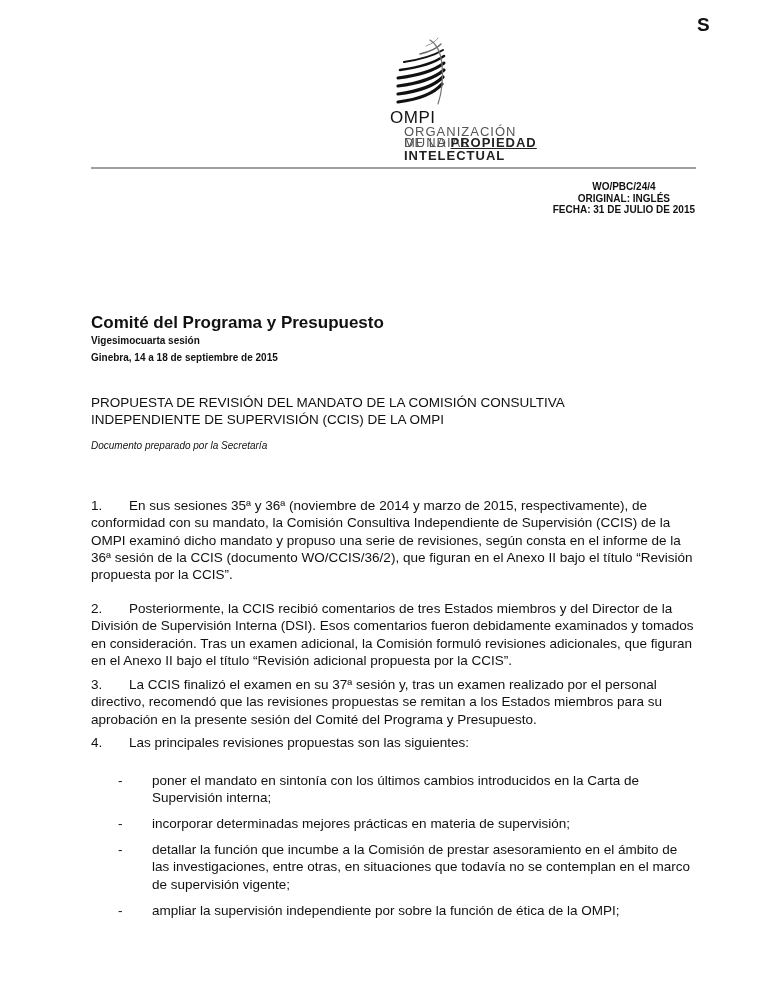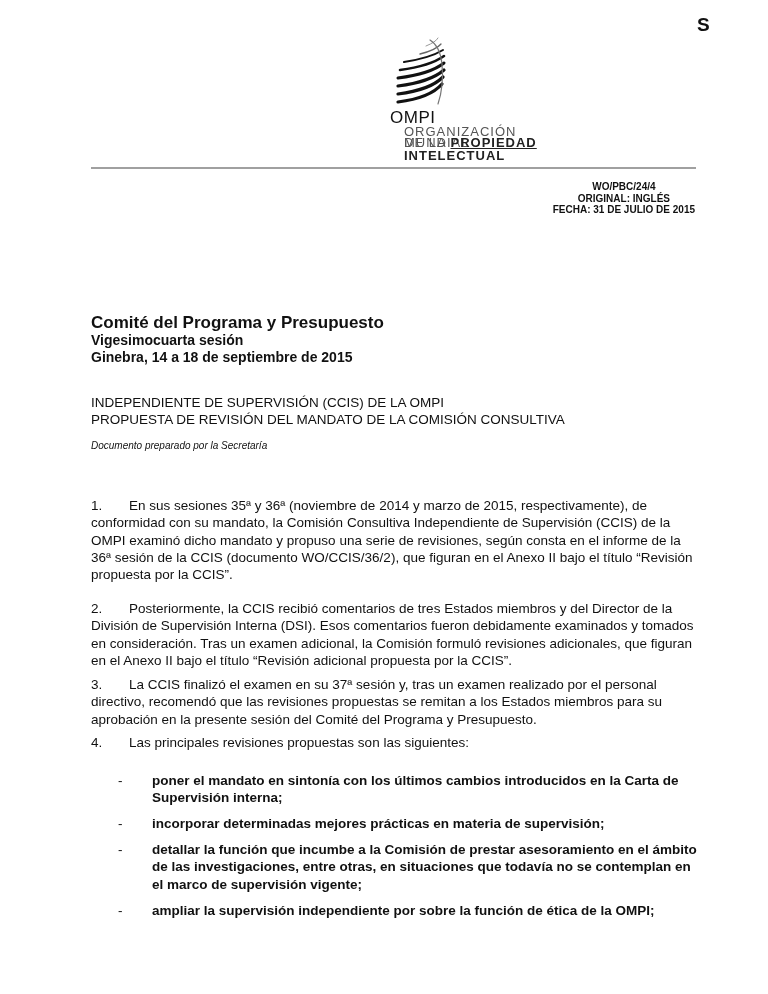--- a/index.html
+++ b/index.html
@@ -10,28 +10,28 @@
   .abs { position: absolute; }
   .lang-code { top: 14px; left: 697px; font-size: 19px; font-weight: bold; }
   .logo { top: 34px; left: 390px; width: 170px; }
   .logo svg { display: block; }
   .logo-name { position: absolute; top: 74px; left: 0; font-size: 17px; font-weight: 400; letter-spacing: 0.5px; }
   .logo-sub { position: absolute; left: 14px; font-size: 13px; letter-spacing: 1px; color: #555; line-height: 11px; }
   .logo-sub b { color: #222; text-decoration: underline; }
   .hr { top: 167px; left: 91px; width: 605px; height: 2px; background: #a0a0a0; }
   .docmeta { top: 181px; right: 73px; text-align: center; font-size: 10px; font-weight: bold; line-height: 11.5px; }
   .committee { top: 285px; left: 91px; font-size: 17px; font-weight: bold; margin-top: 28px; }
-  .session { top: 332px; left: 91px; font-size: 14px; font-weight: bold; line-height: 17px; }
+  .session { top: 332px; left: 91px; font-size: 10px; font-weight: bold; line-height: 17px; }
   .title { top: 394px; left: 91px; font-size: 13.5px; line-height: 17px; width: 600px; }
   .prepared { top: 440px; left: 91px; font-size: 10px; font-style: italic; }
   .para { left: 91px; width: 608px; font-size: 13.5px; line-height: 17.3px; }
   .para .num { display: inline-block; width: 38px; }
   .bullet { left: 118px; width: 580px; font-size: 13.5px; line-height: 17.3px; }
   .bullet .dash { position: absolute; left: 0; top: 0; }
-  .bullet .btext { margin-left: 34px; display: block; font-weight: bold; }
+  .bullet .btext { margin-left: 34px; display: block; }
 </style>
 </head>
 <body>
 
 <div class="abs lang-code">S</div>
 
 <div class="abs logo">
   <svg width="80" height="75" viewBox="0 0 80 75">
     <g fill="none" stroke="#111" stroke-linecap="round">
       <path d="M8 68 Q40 64 52 50" stroke-width="3.2"></path>
@@ -60,22 +60,22 @@
 </div>
 
 <div class="abs committee">Comité del Programa y Presupuesto</div>
 
 <div class="abs session">
   <div>Vigesimocuarta sesión</div>
   <div>Ginebra, 14 a 18 de septiembre de 2015</div>
 </div>
 
 <div class="abs title">
+  <div>PROPUESTA DE REVISIÓN DEL MANDATO DE LA COMISIÓN CONSULTIVA</div>
   <div>INDEPENDIENTE DE SUPERVISIÓN (CCIS) DE LA OMPI</div>
-  <div>PROPUESTA DE REVISIÓN DEL MANDATO DE LA COMISIÓN CONSULTIVA</div>
 </div>
 
 <div class="abs prepared">Documento preparado por la Secretaría</div>
 
 <div class="abs para" style="top:497px">
   <span class="num">1.</span><span>En sus sesiones 35ª y 36ª (noviembre de 2014 y marzo de 2015, respectivamente), de conformidad con su mandato, la Comisión Consultiva Independiente de Supervisión (CCIS) de la OMPI examinó dicho mandato y propuso una serie de revisiones, según consta en el informe de la 36ª sesión de la CCIS (documento WO/CCIS/36/2), que figuran en el Anexo II bajo el título “Revisión propuesta por la CCIS”.</span>
 </div>
 
 <div class="abs para" style="top:600px">
   <span class="num">2.</span><span>Posteriormente, la CCIS recibió comentarios de tres Estados miembros y del Director de la División de Supervisión Interna (DSI).  Esos comentarios fueron debidamente examinados y tomados en consideración.  Tras un examen adicional, la Comisión formuló revisiones adicionales, que figuran en el Anexo II bajo el título “Revisión adicional propuesta por la CCIS”.</span>

